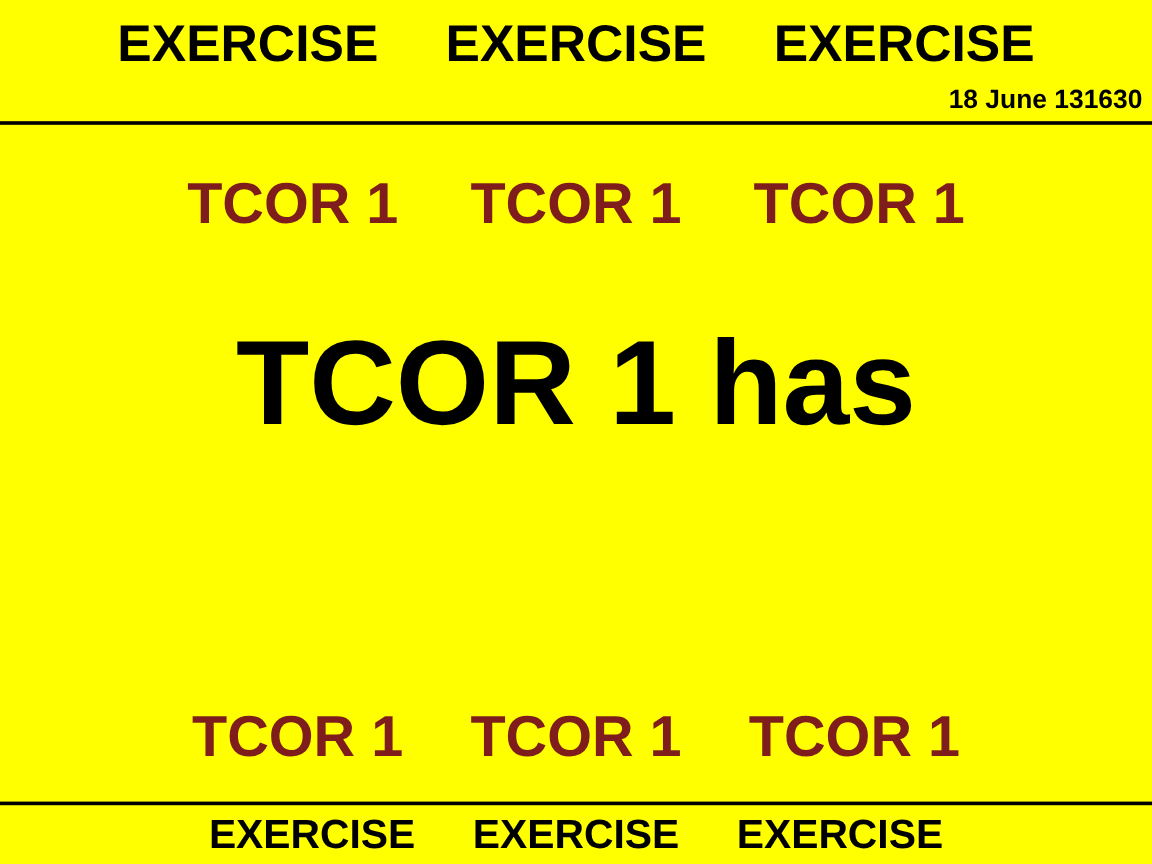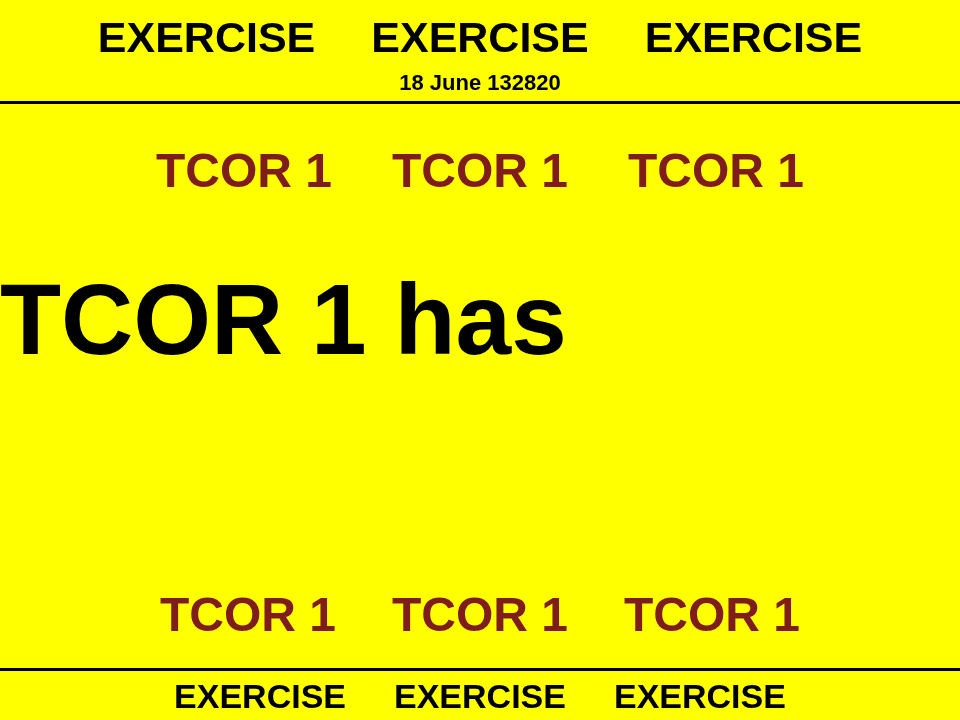--- a/index.html
+++ b/index.html
@@ -44,21 +44,21 @@
     white-space: nowrap;
   }
 
   .header-meta-row {
     position: absolute;
     top: 72px;
     left: 0;
     width: 960px;
     height: 28px;
     display: flex;
-    justify-content: center;
+    justify-content: flex-end;
     align-items: flex-start;
     padding: 0 8px;
     box-sizing: border-box;
   }
   .header-date, .header-time {
     color: #000000;
     font-size: 22px;
     font-weight: bold;
     line-height: 1;
     white-space: nowrap;
@@ -103,21 +103,21 @@
   
   .body-message {
     position: absolute;
     top: 255px;
     left: 0;
     width: 960px;
     height: 260px;
     display: flex;
     flex-direction: column;
     justify-content: flex-start;
-    align-items: flex-start;
+    align-items: center;
   }
   .body-line {
     color: #000000;
     font-size: 100px;
     font-weight: bold;
     line-height: 1.28;
     white-space: nowrap;
     text-align: center;
   }
 
@@ -155,21 +155,21 @@
 <div id="slide">
 
   <div class="header-exercise-row">
     <span class="header-exercise-word">EXERCISE</span>
     <span class="header-exercise-word">EXERCISE</span>
     <span class="header-exercise-word">EXERCISE</span>
   </div>
 
   <div class="header-meta-row">
     <span class="header-date">18 June 13</span>
-    <span class="header-time">2820</span>
+    <span class="header-time">1630</span>
   </div>
 
   <div class="divider-top"></div>
 
   <div class="tcor-row tcor-row-top">
     <span class="tcor-word">TCOR 1</span>
     <span class="tcor-word">TCOR 1</span>
     <span class="tcor-word">TCOR 1</span>
   </div>
 

